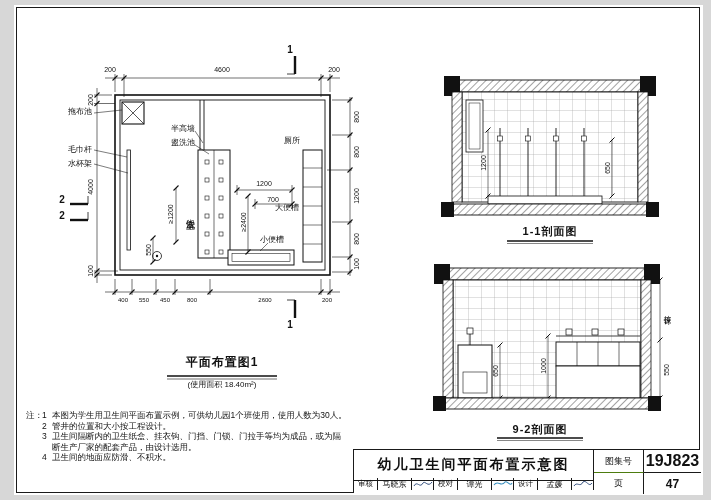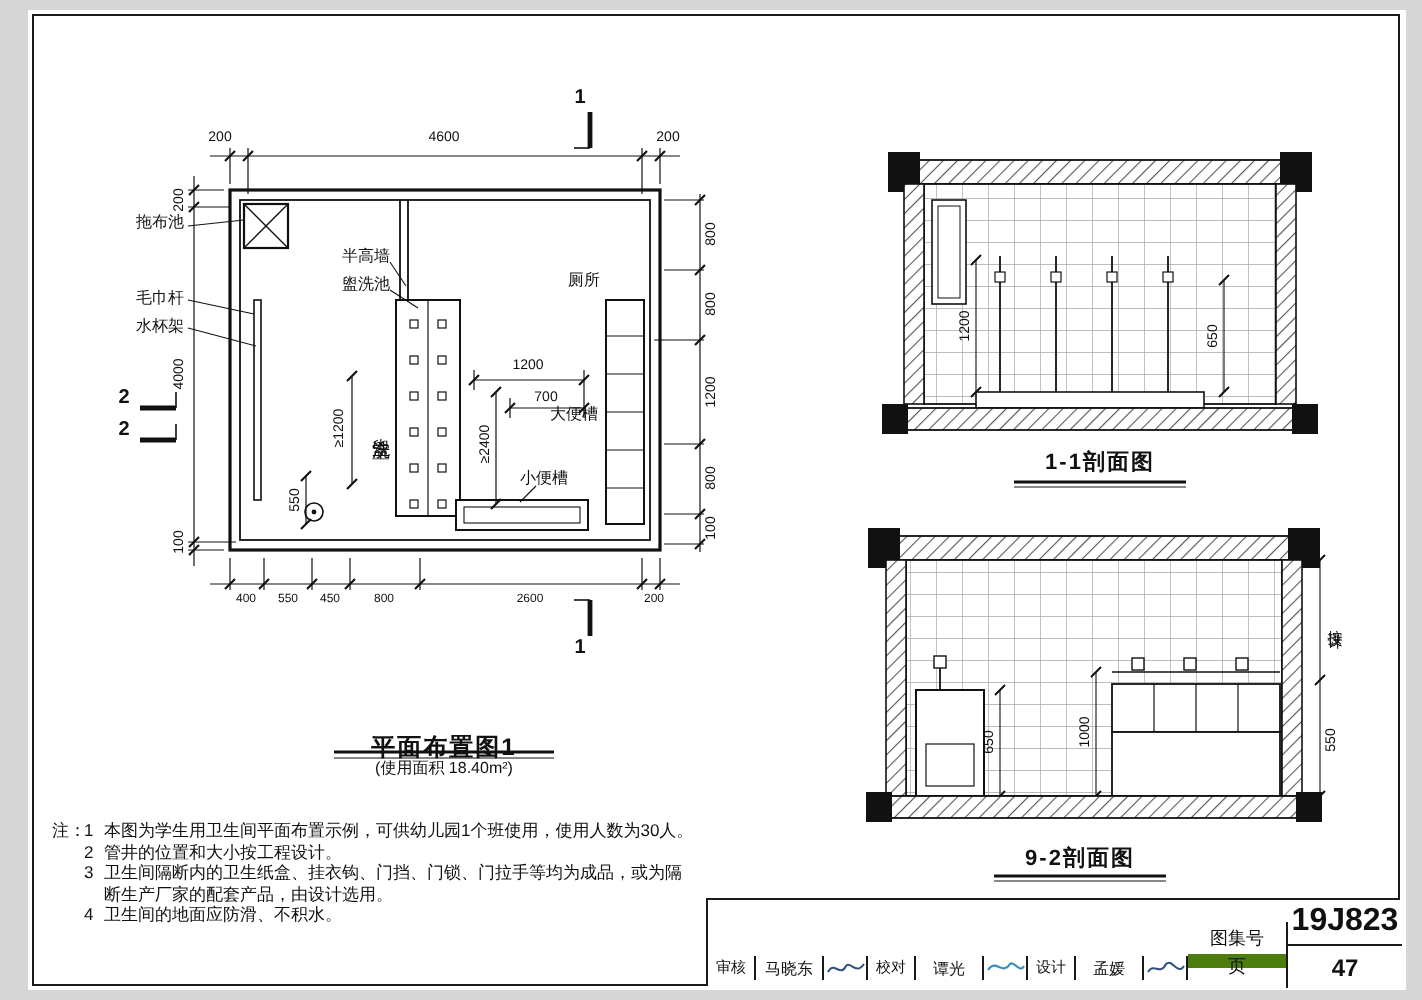--- a/index.html
+++ b/index.html
@@ -20,21 +20,21 @@
   .vtext{writing-mode:vertical-rl;text-orientation:upright;font-size:9px;letter-spacing:1px}
   
   #notes{position:absolute;left:26px;top:410px;width:322px;font-size:8.5px;line-height:10.5px}
   .note-row{display:grid;grid-template-columns:16px 10px 1fr}
   
   #titleblock{position:absolute;left:353px;top:449px;width:347px;height:44px;border-left:1.6px solid #1a1a1a;border-top:1.6px solid #1a1a1a;background:#fff}
   .tb-cell{position:absolute;display:flex;align-items:center;justify-content:center;overflow:hidden}
   #tb-title{left:0;top:0;width:240px;height:31px;border-right:1.2px solid #1a1a1a;border-bottom:1.2px solid #1a1a1a;font-size:14px;font-weight:bold;letter-spacing:2px}
   .staff-cell{top:28px;height:12px;border-right:.8px solid #1a1a1a;font-size:7.5px}
   .staff-name{font-size:8px}
-  #tb-atlas-label{left:240px;top:11px;width:50px;height:23px;border-right:1px solid #1a1a1a;border-bottom:7px solid #4d7c0f;font-size:9px}
+  #tb-atlas-label{left:240px;top:0;width:50px;height:23px;border-right:1px solid #1a1a1a;border-bottom:1px solid #4d7c0f;font-size:9px}
   #tb-atlas-no{left:290px;top:0;width:57px;height:23px;border-bottom:1px solid #1a1a1a;font-size:16px;font-weight:bold}
   #tb-page-label{left:240px;top:23px;width:50px;height:21px;border-right:1px solid #1a1a1a;font-size:9px}
   #tb-page-no{left:290px;top:23px;width:57px;height:21px;font-size:12px;font-weight:bold}
 </style>
 </head>
 <body>
 
 <div id="sheet"></div>
 <div id="frame"></div>
 
@@ -233,21 +233,21 @@
 <div class="pos lbl" style="left:292px;top:140px">厕所</div>
 <div class="pos lbl" style="left:287px;top:207px">大便槽</div>
 <div class="pos lbl" style="left:272px;top:239px">小便槽</div>
 <div class="pos vtext" style="left:190px;top:213px">盥洗室</div>
 
 <div class="pos mark" style="left:290px;top:49px">1</div>
 <div class="pos mark" style="left:290px;top:324px">1</div>
 <div class="pos mark" style="left:62px;top:199px">2</div>
 <div class="pos mark" style="left:62px;top:215px">2</div>
 
-<div class="pos cap" style="left:222px;top:374px">平面布置图1</div>
+<div class="pos cap" style="left:222px;top:362px">平面布置图1</div>
 <div class="pos sub" style="left:222px;top:384px">(使用面积 18.40m²)</div>
 <div class="pos cap2" style="left:550px;top:231px">1-1剖面图</div>
 <div class="pos cap2" style="left:540px;top:429px">9-2剖面图</div>
 
 <div class="posr dim" style="left:483px;top:163px">1200</div>
 <div class="posr dim" style="left:607px;top:168px">650</div>
 <div class="posr dim" style="left:495px;top:371px">650</div>
 <div class="posr dim" style="left:543px;top:366px">1000</div>
 <div class="posr dim" style="left:666px;top:370px">550</div>
 <div class="pos vtext" style="left:667px;top:310px;font-size:7.5px">按设计</div>
@@ -269,20 +269,21 @@
     <span>卫生间隔断内的卫生纸盒、挂衣钩、门挡、门锁、门拉手等均为成品，或为隔断生产厂家的配套产品，由设计选用。</span>
   </div>
   <div class="note-row">
     <span></span>
     <span>4</span>
     <span>卫生间的地面应防滑、不积水。</span>
   </div>
 </div>
 
 <div id="titleblock">
+  <div id="tb-title" class="tb-cell">幼儿卫生间平面布置示意图</div>
 
   <div class="tb-cell staff-cell" style="left:0;width:24px">审核</div>
   <div class="tb-cell staff-cell staff-name" style="left:24px;width:34px">马晓东</div>
   <div class="tb-cell staff-cell" style="left:58px;width:22px">
     <svg width="20" height="10" style="position:static">
       <path d="M1 7 C4 1 7 10 10 4 C12 1 15 9 19 3" fill="none" stroke="#35507e" stroke-width="1"></path>
     </svg>
   </div>
   <div class="tb-cell staff-cell" style="left:80px;width:24px">校对</div>
   <div class="tb-cell staff-cell staff-name" style="left:104px;width:34px">谭光</div>

